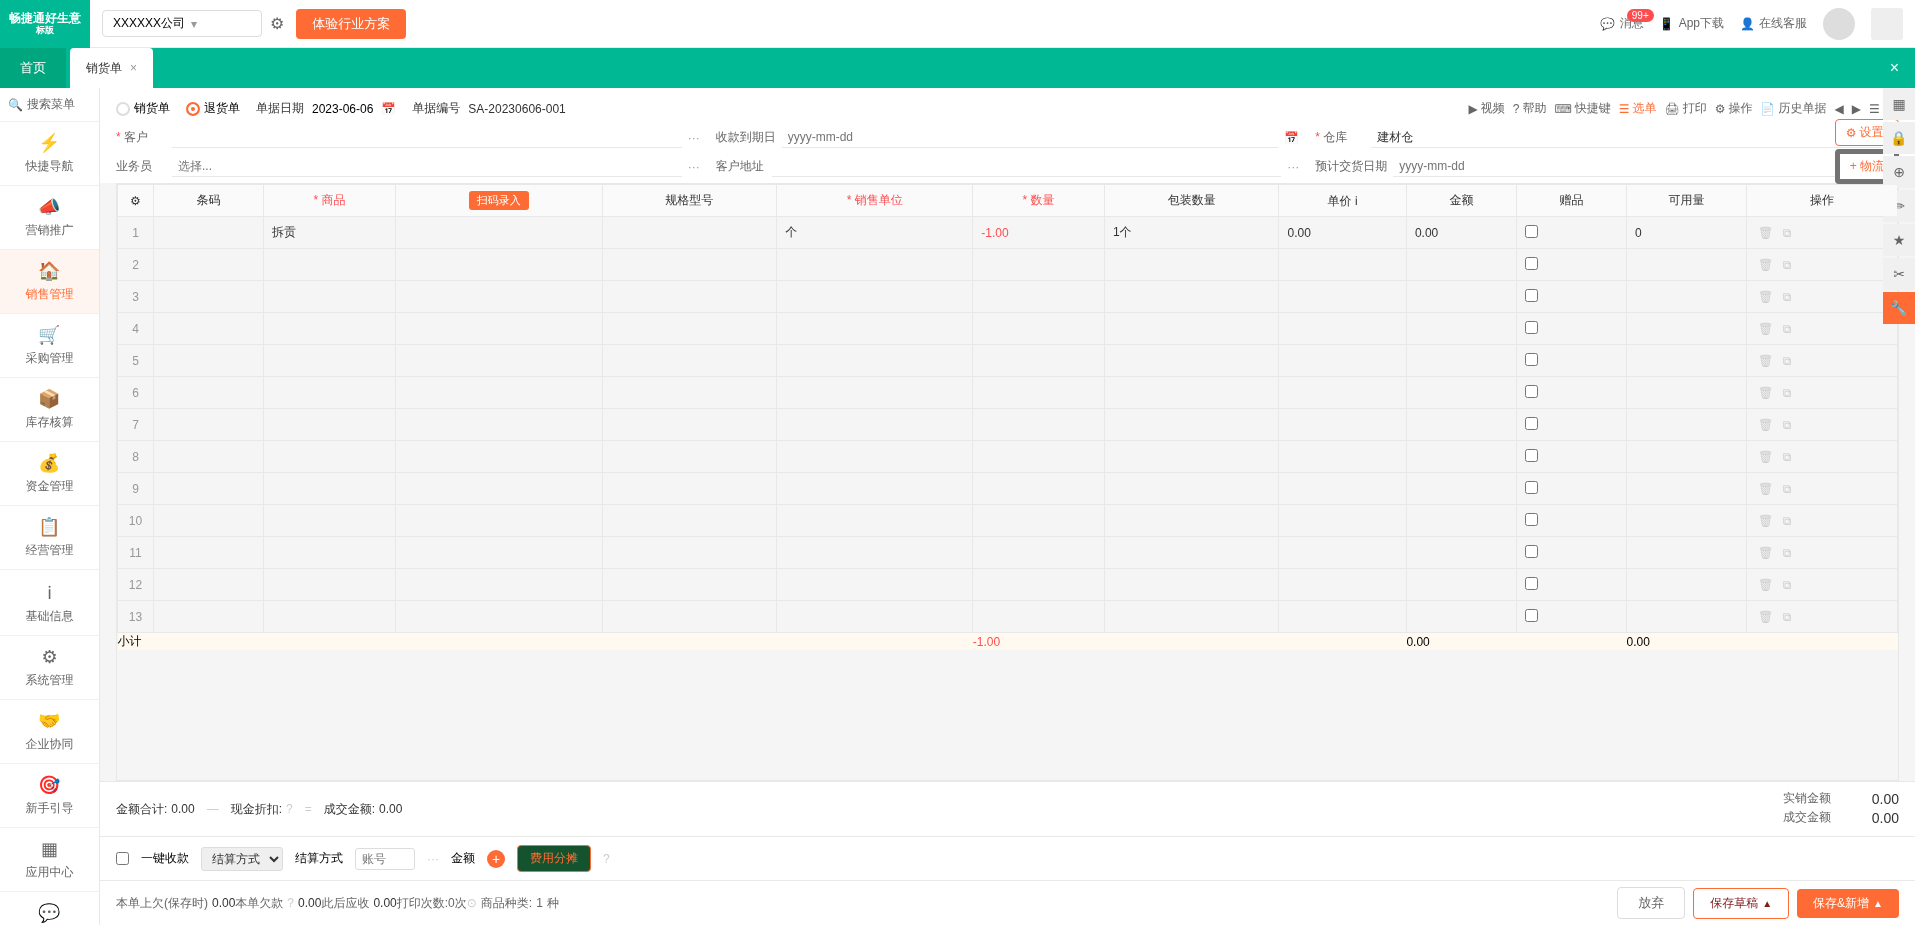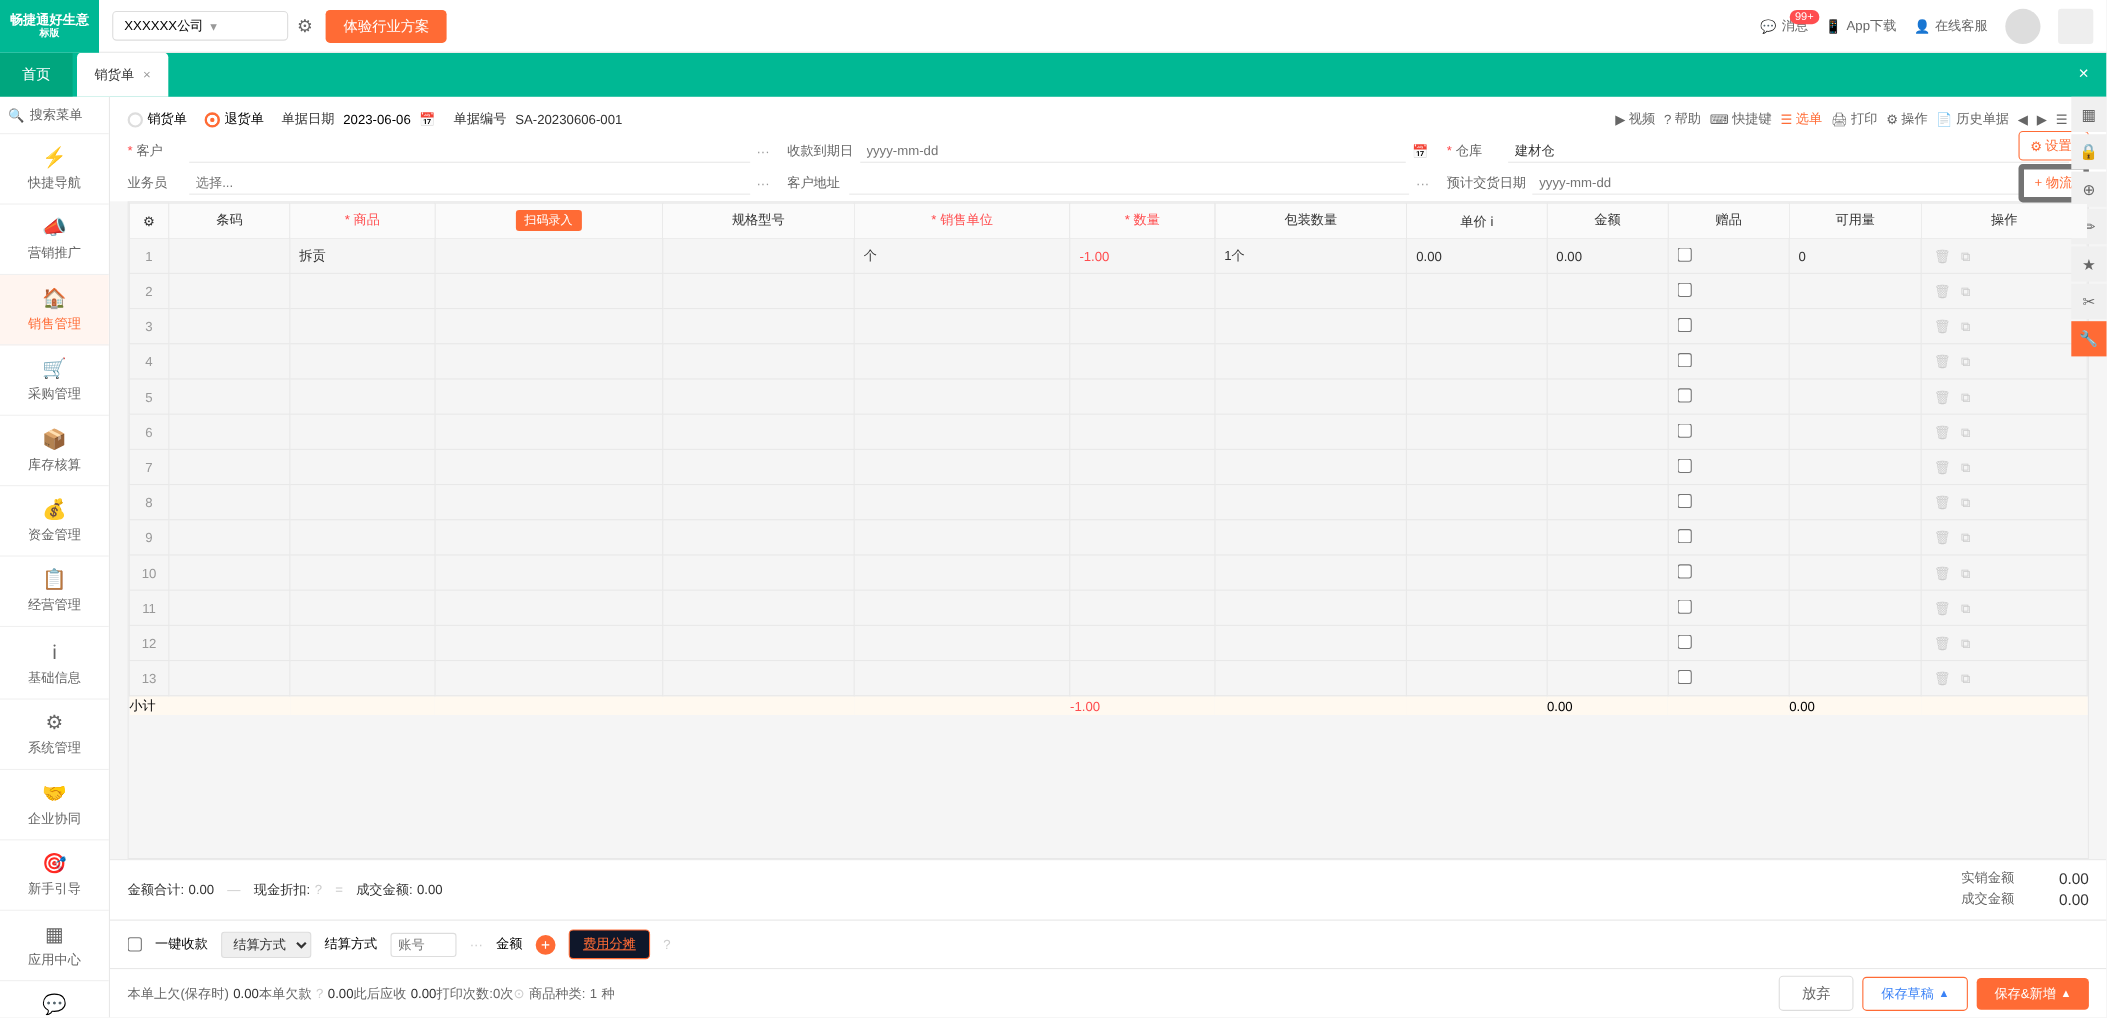--- a/index.html
+++ b/index.html
@@ -385,25 +385,24 @@
       cursor: pointer;
       font-size: 14px;
       display: flex;
       align-items: center;
       justify-content: center;
       line-height: 1;
     }
     .expense-btn {
       border: 1px solid #ff6b35;
       color: #ff6b35;
-      background: #0f172a;
+      background: #14532d;
       border-radius: 4px;
       padding: 4px 12px;
       cursor: pointer;
-      text-decoration: underline;
     }
     .help-icon { color: #ccc; cursor: pointer; }
 
     
     .status-bar {
       padding: 6px 16px;
       background: #fff;
       border-top: 1px solid #e8e8e8;
       display: flex;
       align-items: center;
@@ -425,21 +424,21 @@
       background: #fff;
       color: #666;
       border-radius: 4px;
       padding: 6px 20px;
       cursor: pointer;
       font-size: 13px;
     }
     .btn-save-draft {
       border: 1px solid #ff6b35;
       background: #fff;
-      color: #3b82f6;
+      color: #7f1d1d;
       border-radius: 4px;
       padding: 6px 16px;
       cursor: pointer;
       font-size: 13px;
       display: flex;
       align-items: center;
       gap: 4px;
     }
     .btn-save-new {
       background: #ff6b35;

